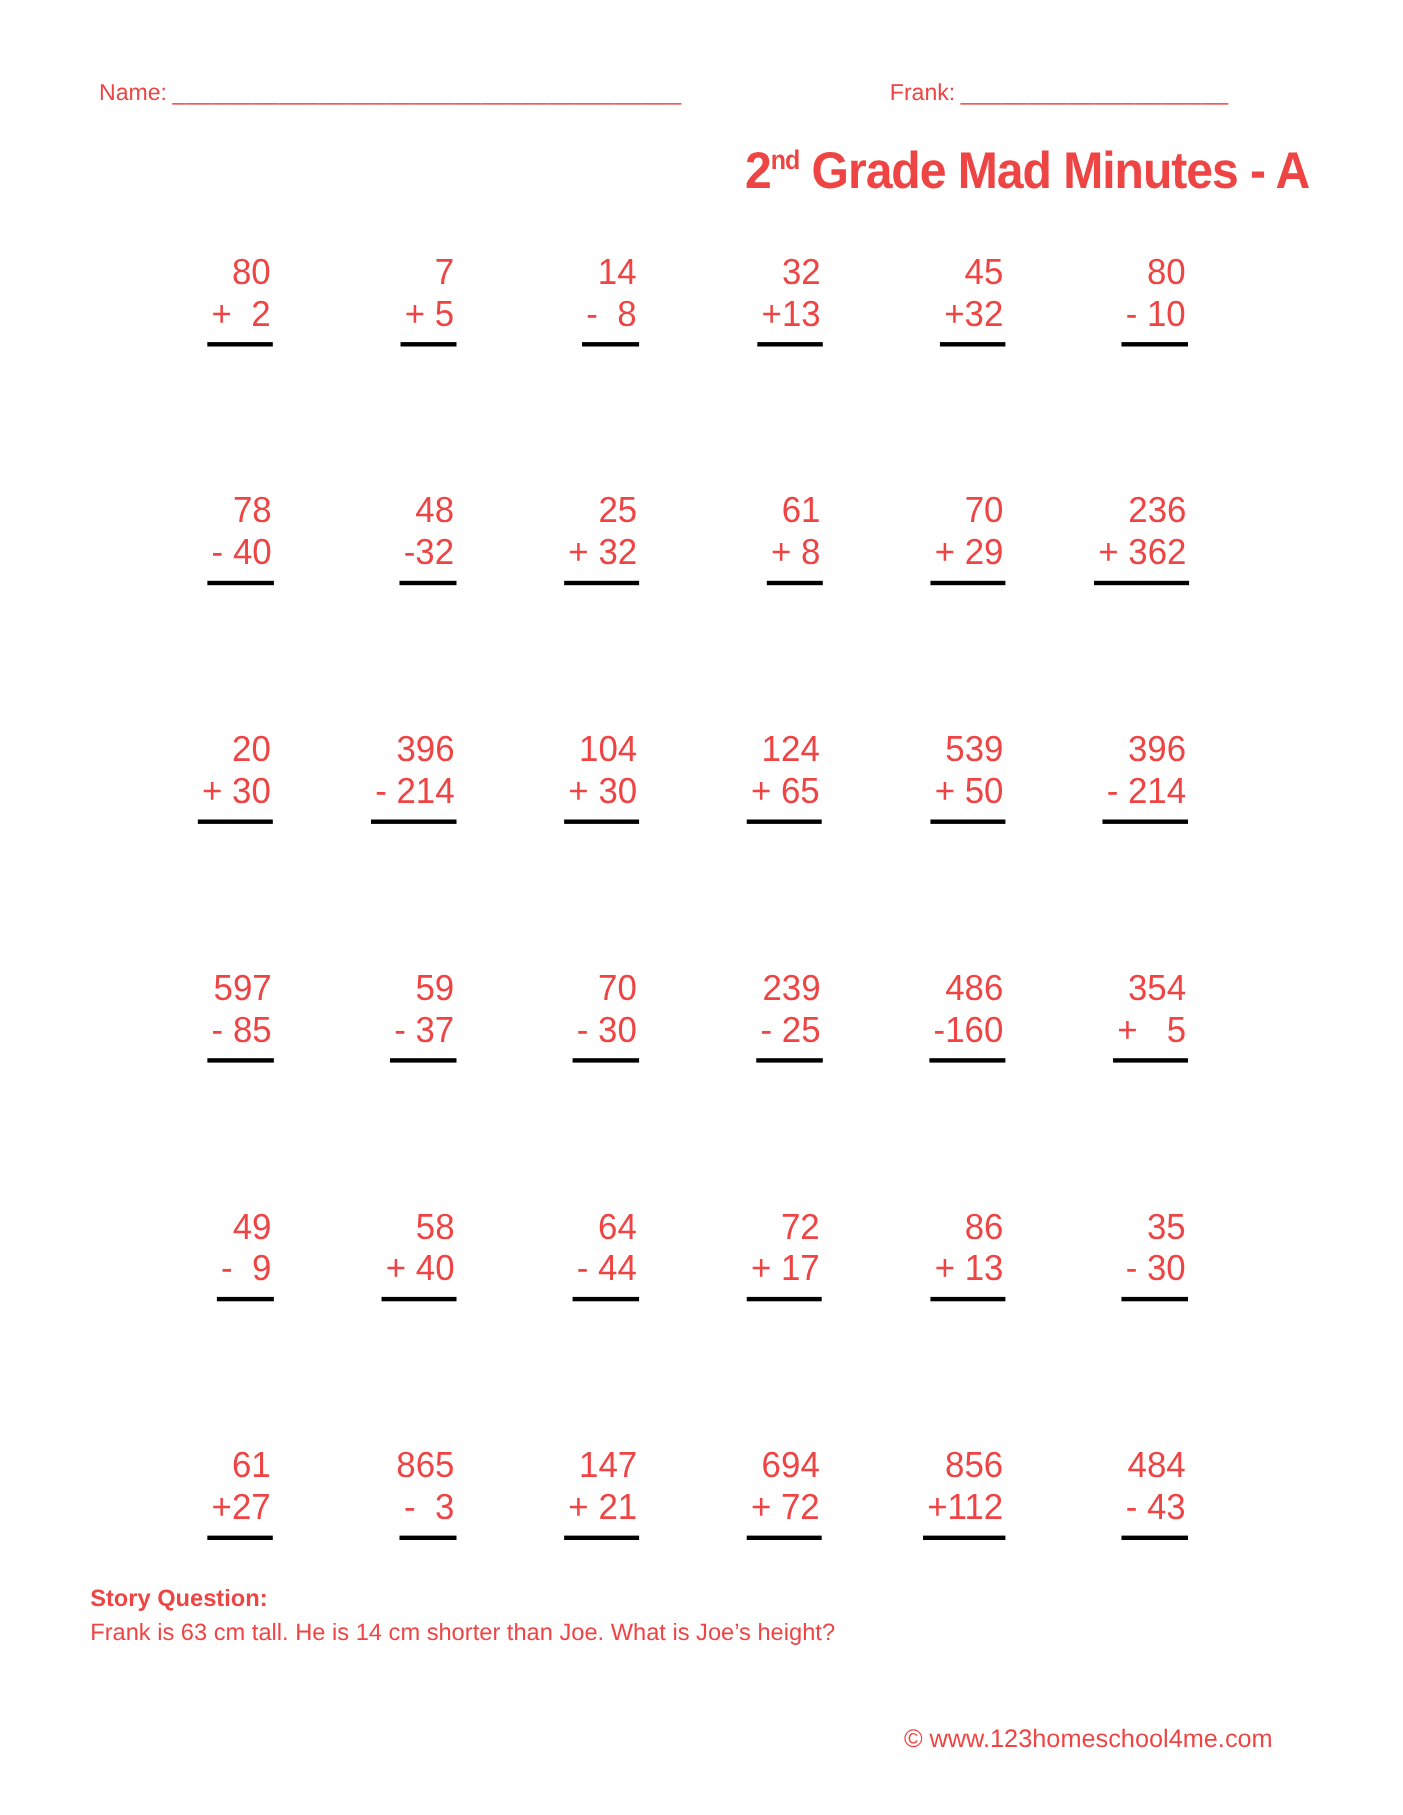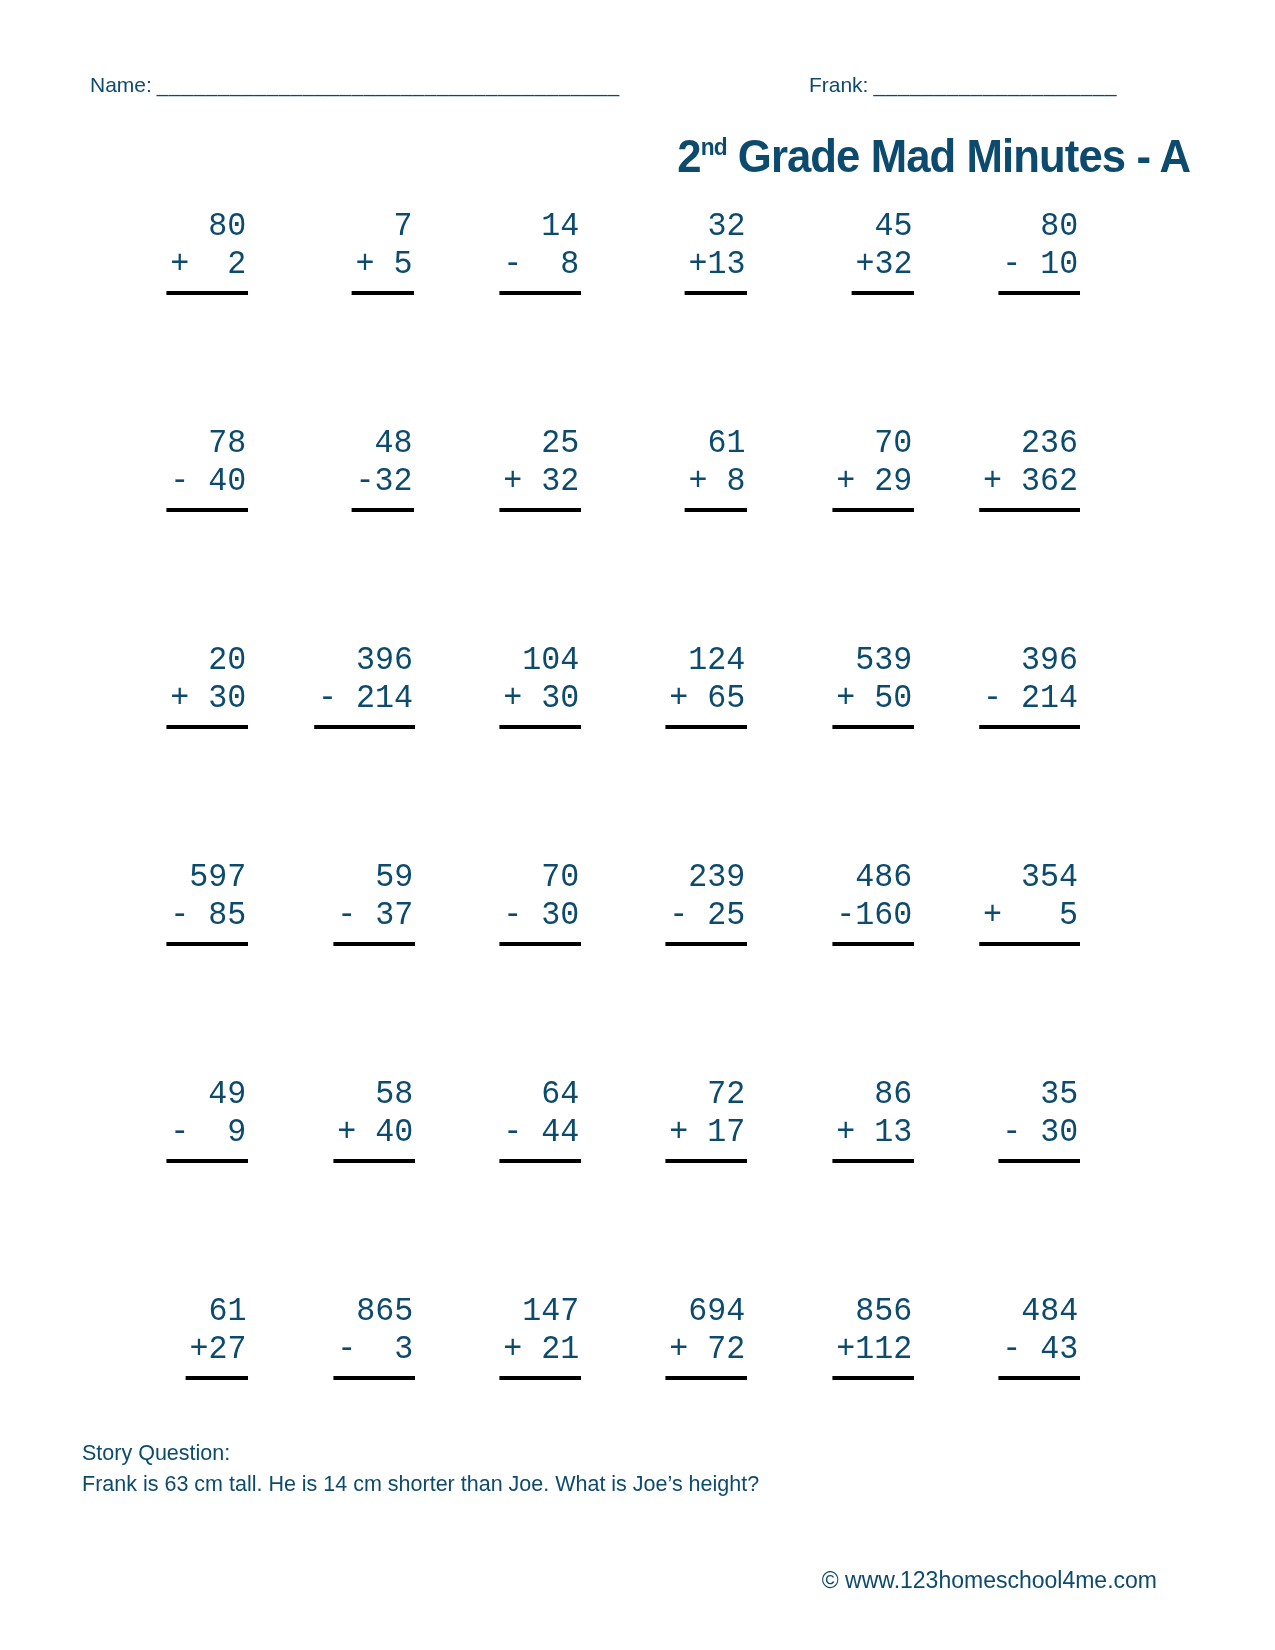--- a/index.html
+++ b/index.html
@@ -2,21 +2,21 @@
 <html><head>
 <meta charset="utf-8">
 <style>
   * { margin: 0; padding: 0; box-sizing: border-box; }
   html, body { background: #ffffff; }
   .page {
     position: relative;
     width: 1275px;
     height: 1650px;
     background: #ffffff;
-    color: #0c4a6e;
+    color: #ef4444;
     font-family: "Liberation Sans", sans-serif;
     overflow: hidden;
   }
   
   .header-row {
     position: absolute;
     top: 72px;
     left: 90px;
     right: 158px;
     display: flex;
@@ -46,28 +46,27 @@
     white-space: pre;
   }
   .title sup {
     font-size: 0.52em;
     vertical-align: super;
     font-weight: 800;
   }
   
   .problems {
     position: absolute;
-    top: 208px;
+    top: 228px;
     left: 82px;
     display: grid;
     grid-template-columns: repeat(6, 166.4px);
     grid-auto-rows: 217px;
     justify-items: end;
     align-items: start;
-    font-family: Liberation Mono, monospace;
   }
   .problem {
     text-align: right;
     font-size: 33px;
     line-height: 38px;
     transform: scaleX(0.96);
     transform-origin: top right;
   }
   .p-top {
     white-space: pre;
@@ -80,21 +79,21 @@
     border-bottom: 4px solid #000000;
   }
   
   .story {
     position: absolute;
     left: 82px;
     top: 1438px;
     font-size: 21.5px;
     line-height: 31px;
   }
-  .story .story-label { font-weight: 400; }
+  .story .story-label { font-weight: 700; }
   
   .copyright {
     position: absolute;
     top: 1550px;
     right: 118px;
     font-size: 23px;
     line-height: 28px;
     margin-top: 16px;
   }
 </style>

